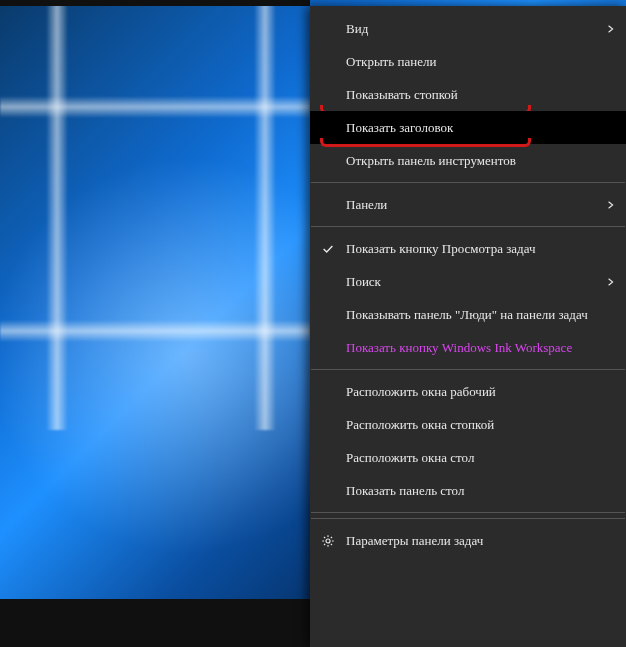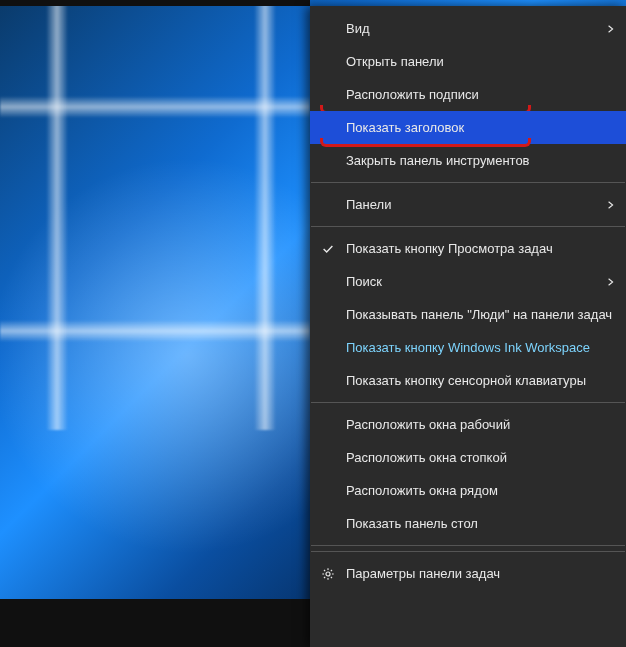--- a/index.html
+++ b/index.html
@@ -71,27 +71,28 @@
   }
   .menu-item {
     position: relative;
     display: flex;
     align-items: center;
     height: 33px;
     padding-left: 36px;
     padding-right: 33px;
     cursor: default;
     white-space: nowrap;
+    font-family: Liberation Serif, serif;
   }
   .menu-item.hover {
-    background: #1d4ed8;
+    background: #000000;
     align-items: center;
   }
   .menu-item.disabled {
-    color: #7dd3fc;
+    color: #d946ef;
   }
   .menu-item .check {
     position: absolute;
     left: 10px;
     width: 16px;
     height: 16px;
     display: flex;
     align-items: center;
     justify-content: center;
   }
@@ -151,29 +152,29 @@
       <span class="sub">
         <svg viewBox="0 0 10 10" width="8" height="8">
           <path d="M2 1 L7 5 L2 9" fill="none" stroke="#e8e8e8" stroke-width="1.4"></path>
         </svg>
       </span>
     </div>
     <div class="menu-item">
       <span>Открыть панели</span>
     </div>
     <div class="menu-item" style="position: relative;">
-      <span>Расположить подписи</span>
+      <span>Показывать стопкой</span>
       <div class="annot" style="position: absolute; left: 10px; right: 95px; bottom: -3px;"></div>
     </div>
     <div class="menu-item hover" style="position: relative;">
       <span>Показать заголовок</span>
       <div class="annot" style="position: absolute; left: 10px; right: 95px; bottom: -3px;"></div>
     </div>
     <div class="menu-item">
-      <span>Закрыть панель инструментов</span>
+      <span>Открыть панель инструментов</span>
     </div>
     <div class="menu-sep"></div>
     <div class="menu-item">
       <span>Панели</span>
       <span class="sub">
         <svg viewBox="0 0 10 10" width="8" height="8">
           <path d="M2 1 L7 5 L2 9" fill="none" stroke="#e8e8e8" stroke-width="1.4"></path>
         </svg>
       </span>
     </div>
@@ -193,32 +194,29 @@
           <path d="M2 1 L7 5 L2 9" fill="none" stroke="#e8e8e8" stroke-width="1.4"></path>
         </svg>
       </span>
     </div>
     <div class="menu-item">
       <span>Показывать панель "Люди" на панели задач</span>
     </div>
     <div class="menu-item disabled">
       <span>Показать кнопку Windows Ink Workspace</span>
     </div>
-    <div class="menu-item">
-      <span>Показать кнопку сенсорной клавиатуры</span>
-    </div>
     <div class="menu-sep"></div>
     <div class="menu-item">
       <span>Расположить окна рабочий</span>
     </div>
     <div class="menu-item">
       <span>Расположить окна стопкой</span>
     </div>
     <div class="menu-item">
-      <span>Расположить окна рядом</span>
+      <span>Расположить окна стол</span>
     </div>
     <div class="menu-item">
       <span>Показать панель стол</span>
     </div>
     <div class="menu-sep"></div>
     <div class="menu-sep"></div>
     <div class="menu-item">
       <span class="icon">
         <svg viewBox="0 0 16 16" width="14" height="14">
           <g fill="none" stroke="#e8e8e8" stroke-width="1.3">

